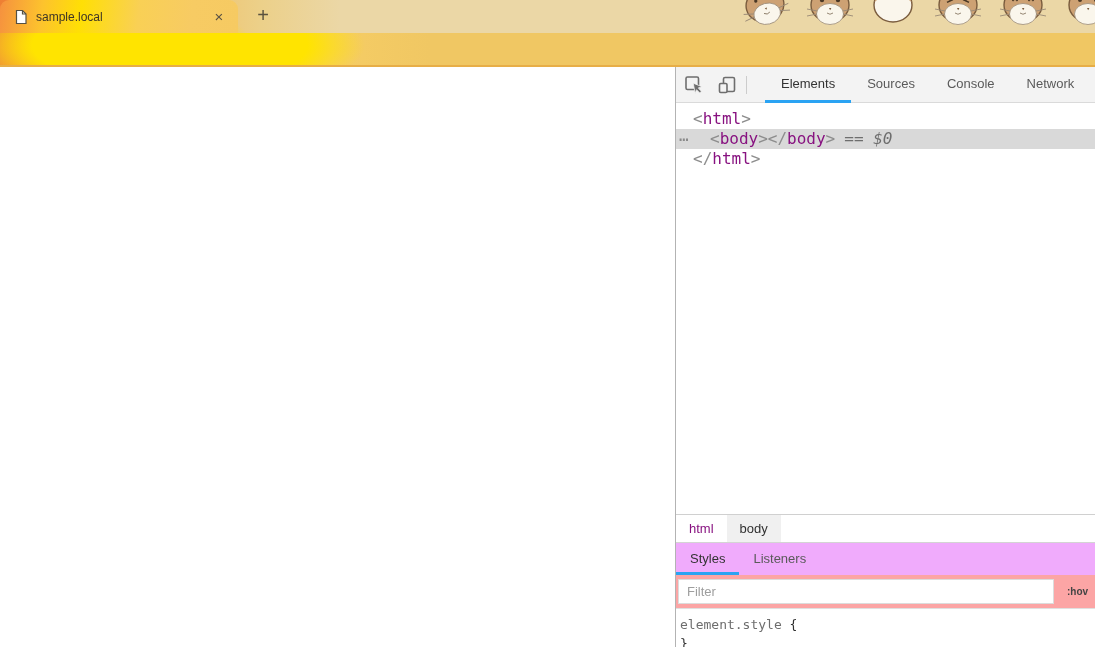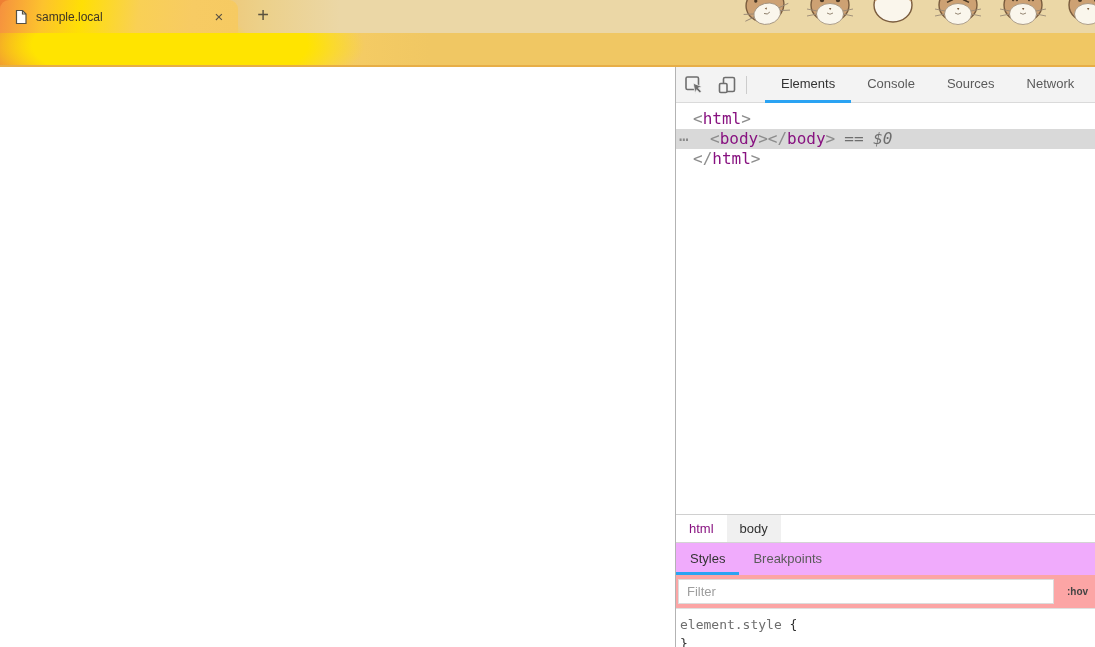--- a/index.html
+++ b/index.html
@@ -232,22 +232,22 @@
       </div>
       <div class="dt-iconbtn">
         <svg width="20" height="20" viewBox="0 0 20 20">
           <rect x="6.5" y="2.5" width="11" height="14" rx="1.5" fill="none" stroke="#6e6e6e" stroke-width="1.6"></rect>
           <rect x="2.5" y="8.5" width="7.5" height="9" rx="1.2" fill="#f3f3f3" stroke="#6e6e6e" stroke-width="1.6"></rect>
         </svg>
       </div>
       <div class="dt-vsep"></div>
       <div class="dt-tabs">
         <div class="dt-tab active">Elements</div>
+        <div class="dt-tab">Sources</div>
         <div class="dt-tab">Console</div>
-        <div class="dt-tab">Sources</div>
         <div class="dt-tab">Network</div>
       </div>
     </div>
 
     <div class="dom-tree">
       <div class="dom-row ind1">
         <span class="tok-b">&lt;</span><span class="tok-t">html</span><span class="tok-b">&gt;</span>
       </div>
       <div class="dom-row ind2 sel">
         <span class="dom-gutter">…</span><span class="tok-b">&lt;</span><span class="tok-t">body</span><span class="tok-b">&gt;</span><span class="tok-b">&lt;/</span><span class="tok-t">body</span><span class="tok-b">&gt;</span><span class="dom-eq">== $0</span>
@@ -257,21 +257,21 @@
       </div>
     </div>
 
     <div class="crumbs">
       <div class="crumb">html</div>
       <div class="crumb sel">body</div>
     </div>
 
     <div class="sb-tabs">
       <div class="sb-tab active">Styles</div>
-      <div class="sb-tab">Breakpoints</div>
+      <div class="sb-tab">Listeners</div>
     </div>
 
     <div class="filter-row">
       <input class="filter-input" type="text" placeholder="Filter" style="">
       <div class="hov-toggle">:hov</div>
     </div>
 
     <div class="styles-body">
       <div class="st-line">
         <span class="st-sel">element.style</span>

